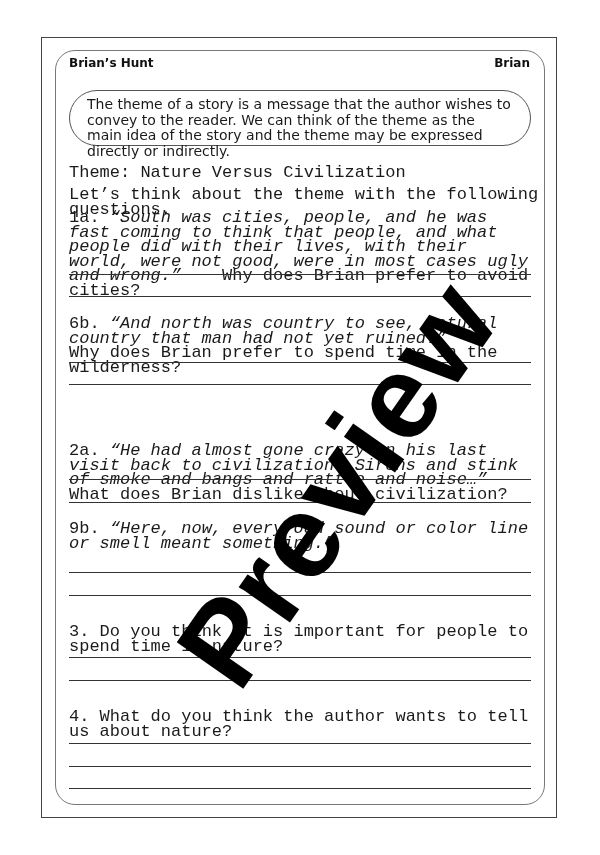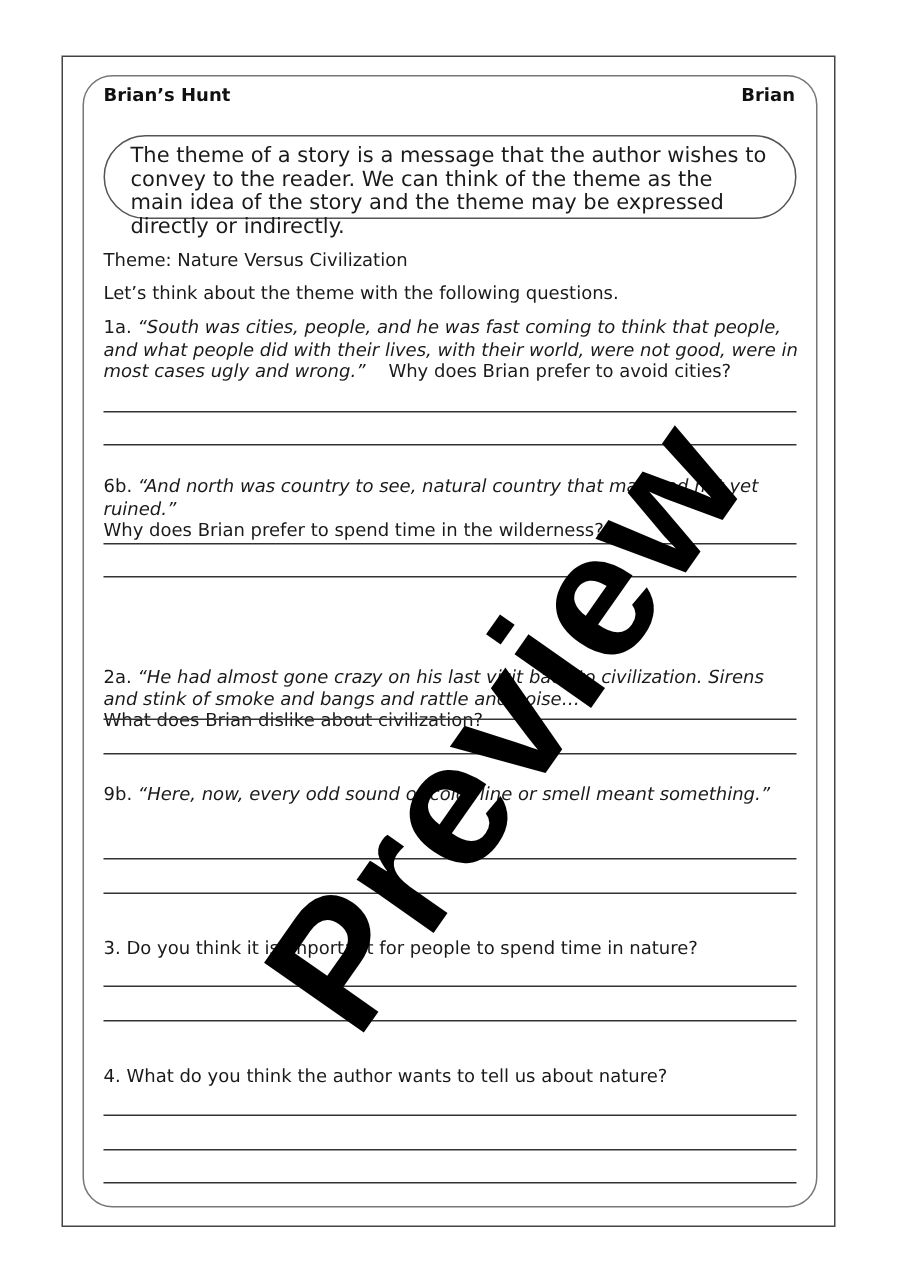--- a/index.html
+++ b/index.html
@@ -8,21 +8,21 @@
     .frame { position: absolute; left: 41px; top: 37px; width: 516px; height: 781px;
              border: 1.5px solid #444; box-sizing: border-box; }
     .panel { position: absolute; left: 55px; top: 50px; width: 490px; height: 755px;
              border: 1.5px solid #777; border-radius: 20px; box-sizing: border-box; }
     .title { position: absolute; top: 56px; font-weight: bold; font-size: 12px; color: #111; }
     .title.left { left: 69px; }
     .title.right { right: 70px; }
     .intro { position: absolute; left: 69px; top: 90px; width: 462px; height: 56px;
              border: 1.5px solid #555; border-radius: 31px; box-sizing: border-box;
              padding: 6px 16px 0 17px; font-size: 14px; line-height: 15.5px; }
-    .txt { position: absolute; left: 69px; font-size: 12px; line-height: 14.5px; width: 470px; }
+    .txt { position: absolute; left: 69px; font-size: 17px; line-height: 14.5px; width: 470px; font-family: Liberation Mono, monospace; }
     .txt i { font-style: italic; }
     .line { position: absolute; left: 69px; width: 462px; height: 0; border-top: 1px solid #333; }
     .watermark { position: absolute; left: 120px; top: 440px; width: 400px;
                  font-family: "Liberation Sans", sans-serif; font-size: 118px; font-weight: bold;
                  color: #000; transform: rotate(-55deg); transform-origin: center center;
                  letter-spacing: 2px; pointer-events: none; }
   </style>
 </head>
 <body>
 

